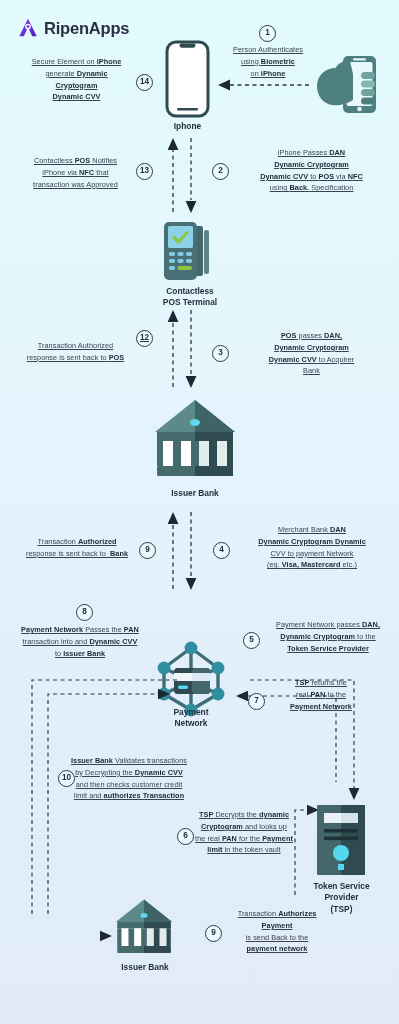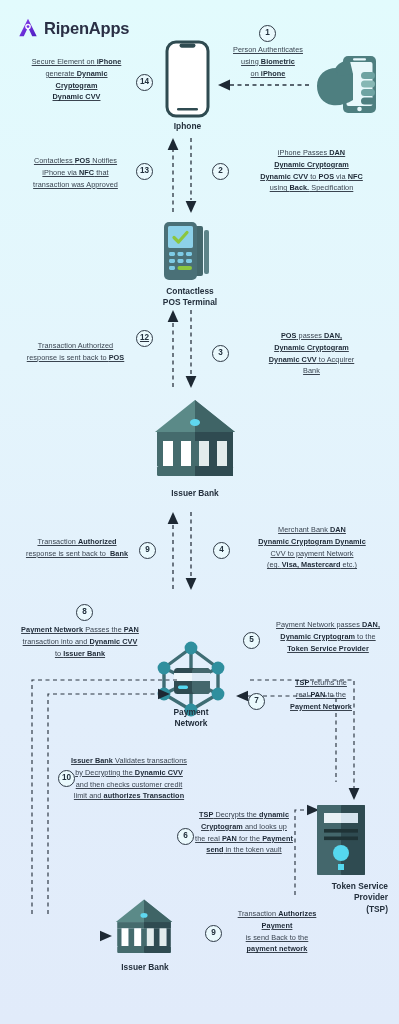--- a/index.html
+++ b/index.html
@@ -304,42 +304,42 @@
     <div class="badge">7</div>
   </div>
   <div class="abs cap c" style="left:264px; top:677px; width:114px;">
     <span><b>TSP</b> returns the<br>real <b>PAN</b> to the<br><b>Payment Network</b></span>
   </div>
 
   <div class="abs" style="left:177px; top:828px; width:18px;">
     <div class="badge">6</div>
   </div>
   <div class="abs cap c" style="left:192px; top:809px; width:104px;">
-    <span><b>TSP</b> Decrypts the <b>dynamic</b><br><b>Cryptogram</b> and looks up<br>the real <b>PAN</b> for the <b>Payment</b><br><b>send</b> in the token vault</span>
+    <span><b>TSP</b> Decrypts the <b>dynamic</b><br><b>Cryptogram</b> and looks up<br>the real <b>PAN</b> for the <b>Payment</b><br><b>limit</b> in the token vault</span>
   </div>
   <div class="abs" style="left:292px; top:800px;">
     <svg width="28" height="100" viewBox="0 0 28 100">
       <path d="M3 95 L3 10 L16 10" fill="none" stroke="#2b3440" stroke-width="1.15" stroke-dasharray="4,3.5"></path>
       <path d="M27 10 L15 4.8 L15 15.2 Z" fill="#1d2833"></path>
     </svg>
   </div>
 
   <div class="abs" style="left:317px; top:805px;">
     <svg width="48" height="70" viewBox="0 0 48 70">
       <rect x="0" y="0" width="48" height="70" rx="1" fill="#44676c"></rect>
       <rect x="24" y="0" width="24" height="70" rx="1" fill="#2f4b51"></rect>
       <rect x="7" y="8" width="34" height="10" fill="#e9f1f6"></rect>
       <rect x="24" y="8" width="17" height="10" fill="#d6e4ee"></rect>
       <rect x="7" y="24" width="34" height="3.6" fill="#1f3336"></rect>
       <rect x="7" y="31.5" width="34" height="3.6" fill="#1f3336"></rect>
       <circle cx="24" cy="48" r="8" fill="#55d8ef"></circle>
       <rect x="21" y="59" width="6" height="6" fill="#55d8ef"></rect>
     </svg>
   </div>
-  <div class="abs nodelabel" style="left:295px; top:881px; width:93px;text-align:right;">
+  <div class="abs nodelabel" style="left:295px; top:881px; width:93px;">
     <div>Token Service</div>
     <div>Provider</div>
     <div>(TSP)</div>
   </div>
 
   <div class="abs" style="left:113px; top:898px;">
     <svg width="62" height="58" viewBox="0 0 88 82">
       <path d="M44 2 L84 34 L4 34 Z" fill="#5b8a88"></path>
       <path d="M44 2 L84 34 L44 34 Z" fill="#3f6466"></path>
       <ellipse cx="44" cy="24.5" rx="5" ry="3.4" fill="#5fd7ef"></ellipse>

